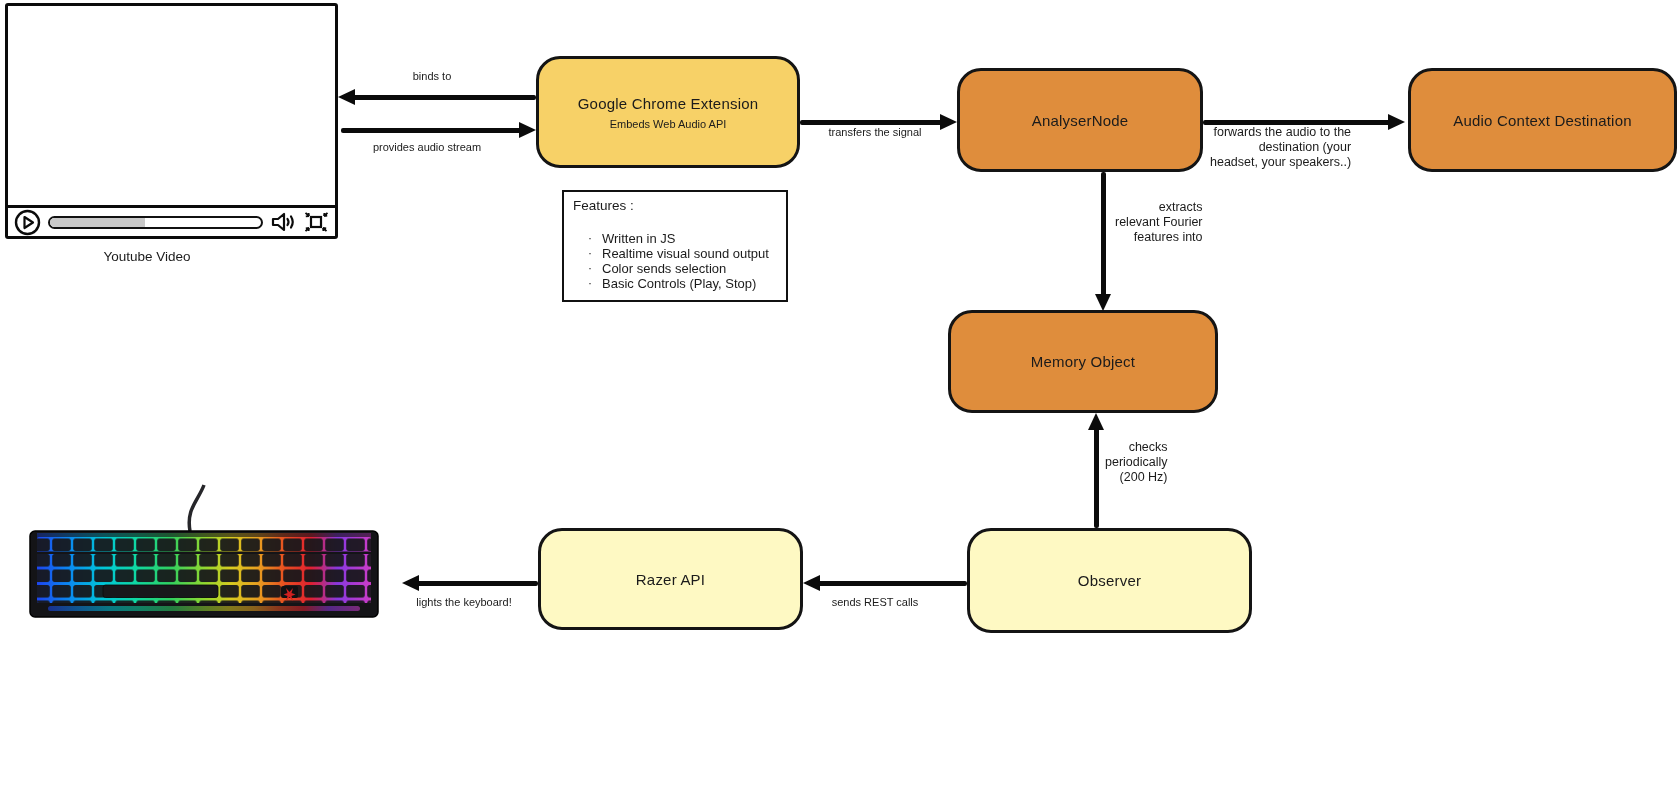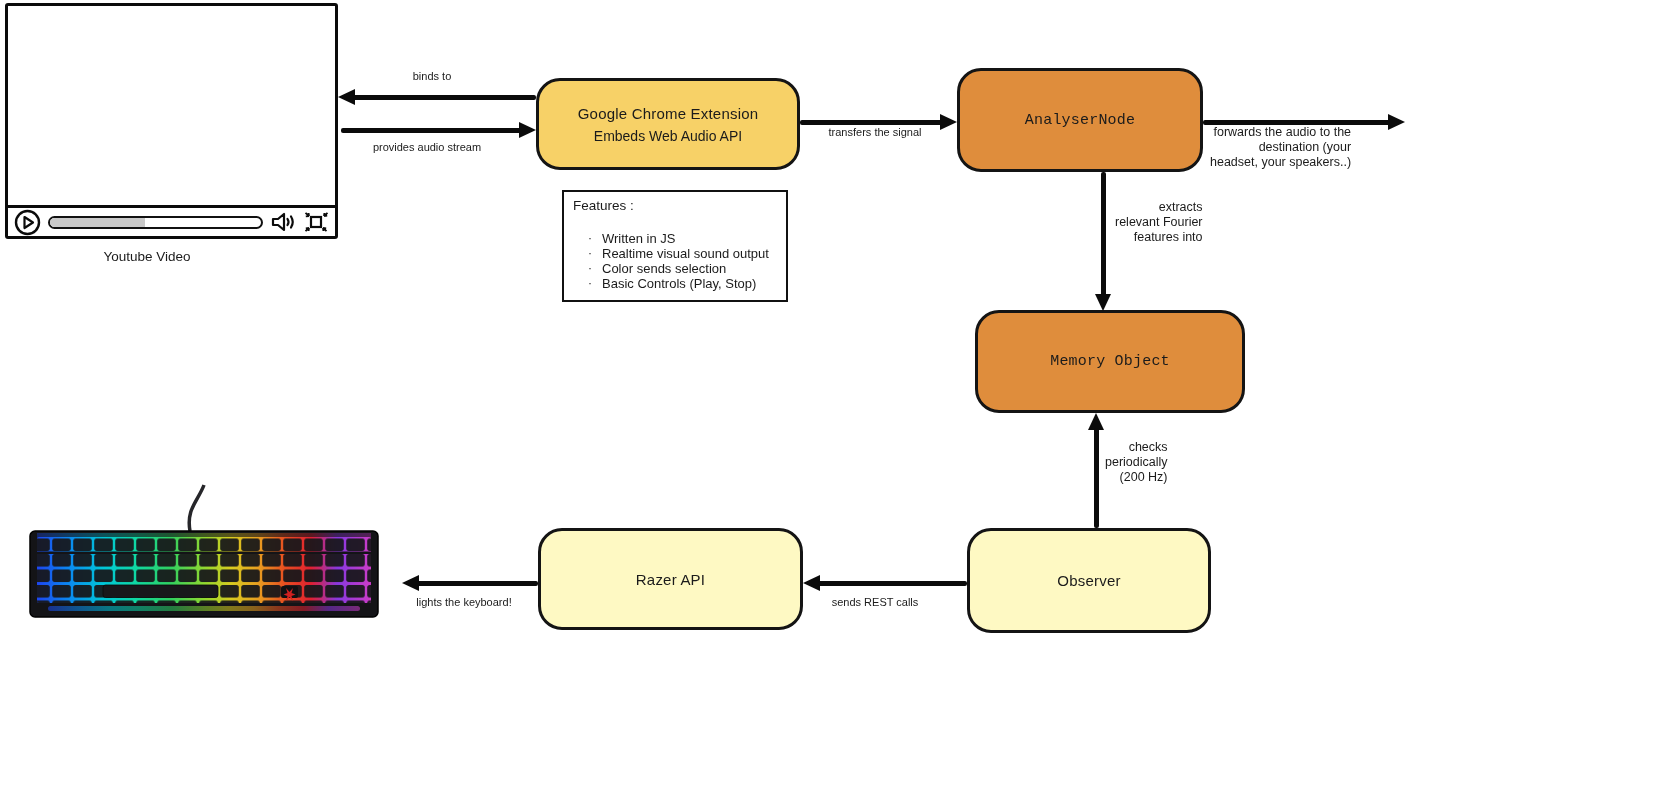--- a/index.html
+++ b/index.html
@@ -23,23 +23,23 @@
     overflow:hidden;box-sizing:border-box;
   }
   .progress-fill{height:100%;width:45%;background:#c9c9c9;}
   
   .node{
     position:absolute;border:3px solid #141414;border-radius:24px;
     display:flex;flex-direction:column;align-items:center;justify-content:center;
     box-sizing:border-box;text-align:center;
   }
   .node .title{font-size:15px;letter-spacing:.2px;}
-  .node .subtitle{font-size:14px;margin-top:6px;}
+  .node .subtitle{font-size:11px;margin-top:6px;}
   .yellow{background:#F7D167;}
-  .orange{background:#DF8D3C;font-family:Liberation Mono, monospace;}
+  .orange{background:#DF8D3C;}
   .purple{background:#fef9c3;}
   
   .features{
     position:absolute;left:562px;top:190px;width:226px;height:112px;
     border:2.5px solid #111;background:#fff;box-sizing:border-box;
     font-size:13px;
   }
   .features .heading{position:absolute;left:9px;top:6px;font-size:13.5px;}
   .features ul{position:absolute;left:24px;top:39px;margin:0;padding:0;list-style:none;}
   .features li{line-height:15px;display:flex;}
@@ -83,35 +83,38 @@
         <rect x="8" y="7" width="10" height="10" fill="none" stroke="#0b0b0b" stroke-width="2.2"></rect>
         <path d="M5 4 L1.5 0.8 M5 4 L1.8 4.4 M5 4 L4.6 1" transform="translate(1,2)" stroke="#0b0b0b" stroke-width="1.8" fill="none"></path>
         <path d="M21 6 L24.5 2.8 M21 6 L24.2 5.6 M21 6 L21.4 3" stroke="#0b0b0b" stroke-width="1.8" fill="none"></path>
         <path d="M6 18 L2.5 21.2 M6 18 L2.8 18.4 M6 18 L5.6 21" stroke="#0b0b0b" stroke-width="1.8" fill="none"></path>
         <path d="M20 18 L23.5 21.2 M20 18 L23.2 18.4 M20 18 L20.4 21" stroke="#0b0b0b" stroke-width="1.8" fill="none"></path>
       </svg>
     </div>
   </div>
   <div class="video-caption">Youtube Video</div>
 
-  <div class="node yellow" style="left:536px;top:78px;width:264px;height:92px;">
+  <div class="node yellow" style="left:536px;top:56px;width:264px;height:112px;">
     <div class="title">Google Chrome Extension</div>
     <div class="subtitle">Embeds Web Audio API</div>
   </div>
 
   <div class="node orange" style="left:957px;top:68px;width:246px;height:104px;">
     <div class="title">AnalyserNode</div>
   </div>
 
-
-  <div class="node orange" style="left:975px;top:310px;width:270px;height:103px;">
+  <div class="node orange" style="left:1408px;top:68px;width:269px;height:104px;">
+    <div class="title">Audio Context Destination</div>
+  </div>
+
+  <div class="node orange" style="left:948px;top:310px;width:270px;height:103px;">
     <div class="title">Memory Object</div>
   </div>
 
-  <div class="node purple" style="left:967px;top:528px;width:244px;height:105px;">
+  <div class="node purple" style="left:967px;top:528px;width:285px;height:105px;">
     <div class="title">Observer</div>
   </div>
 
   <div class="node purple" style="left:538px;top:528px;width:265px;height:102px;">
     <div class="title">Razer API</div>
   </div>
 
   <div class="features">
     <div class="heading">Features :</div>
     <ul>

